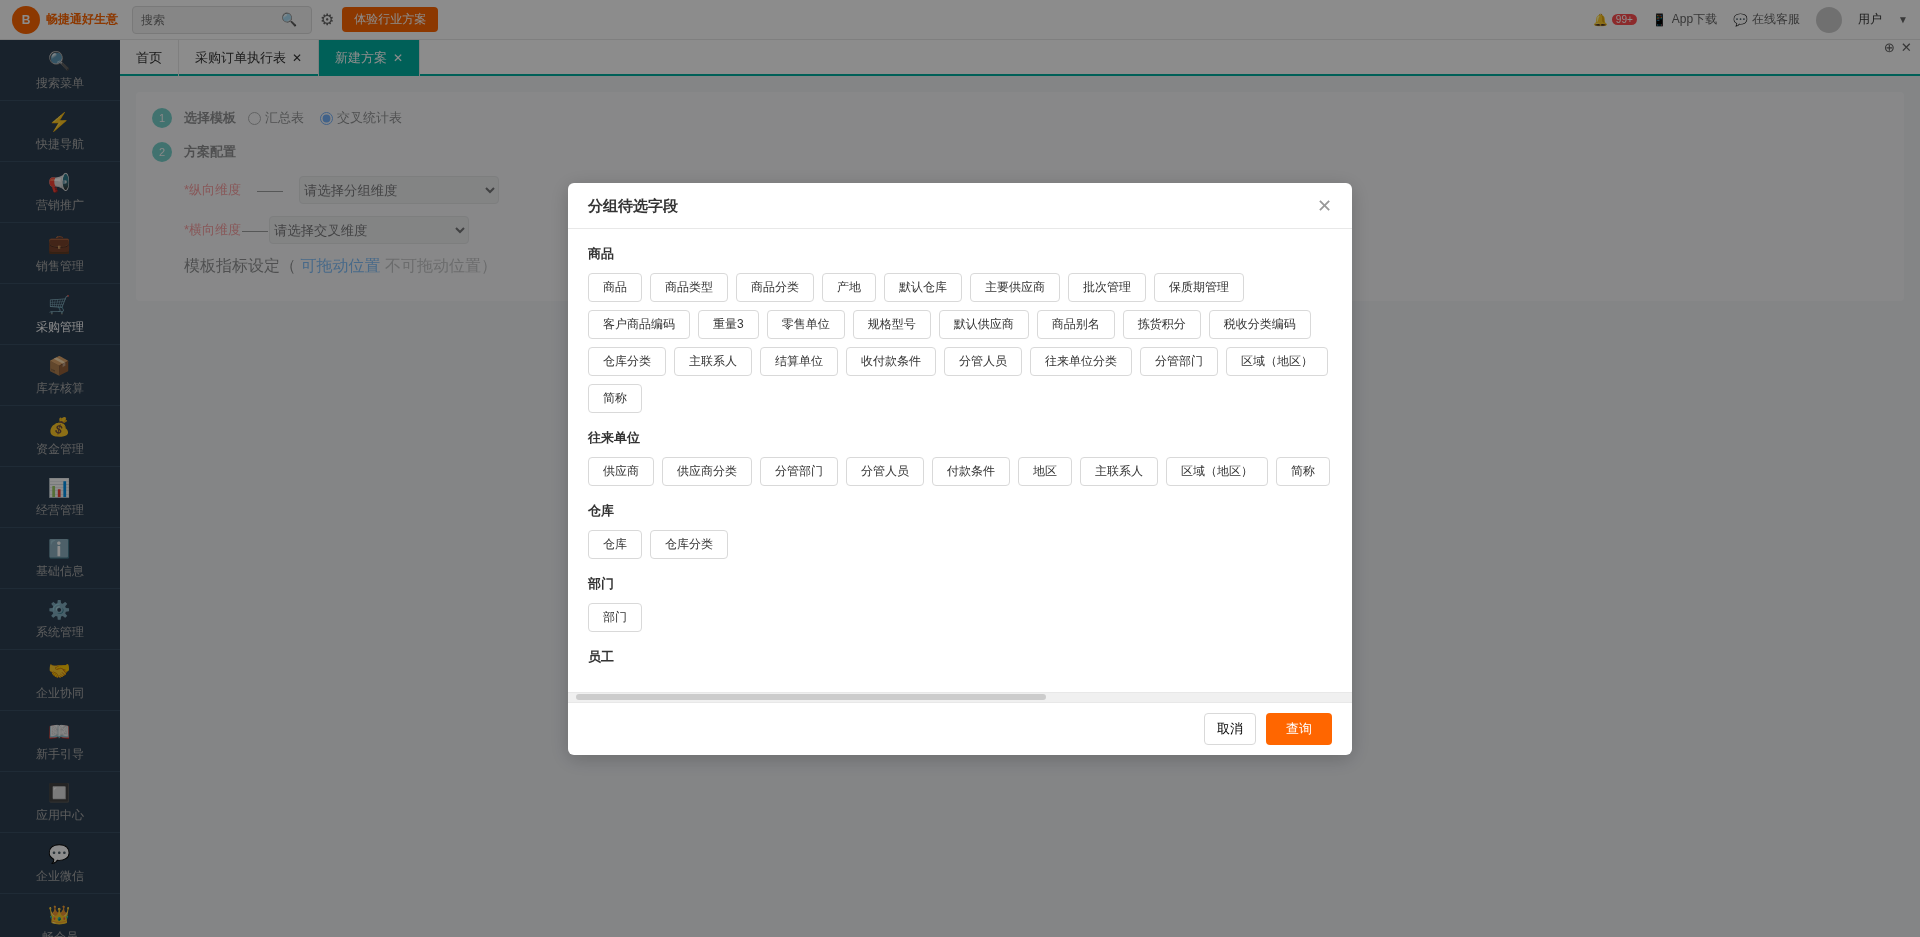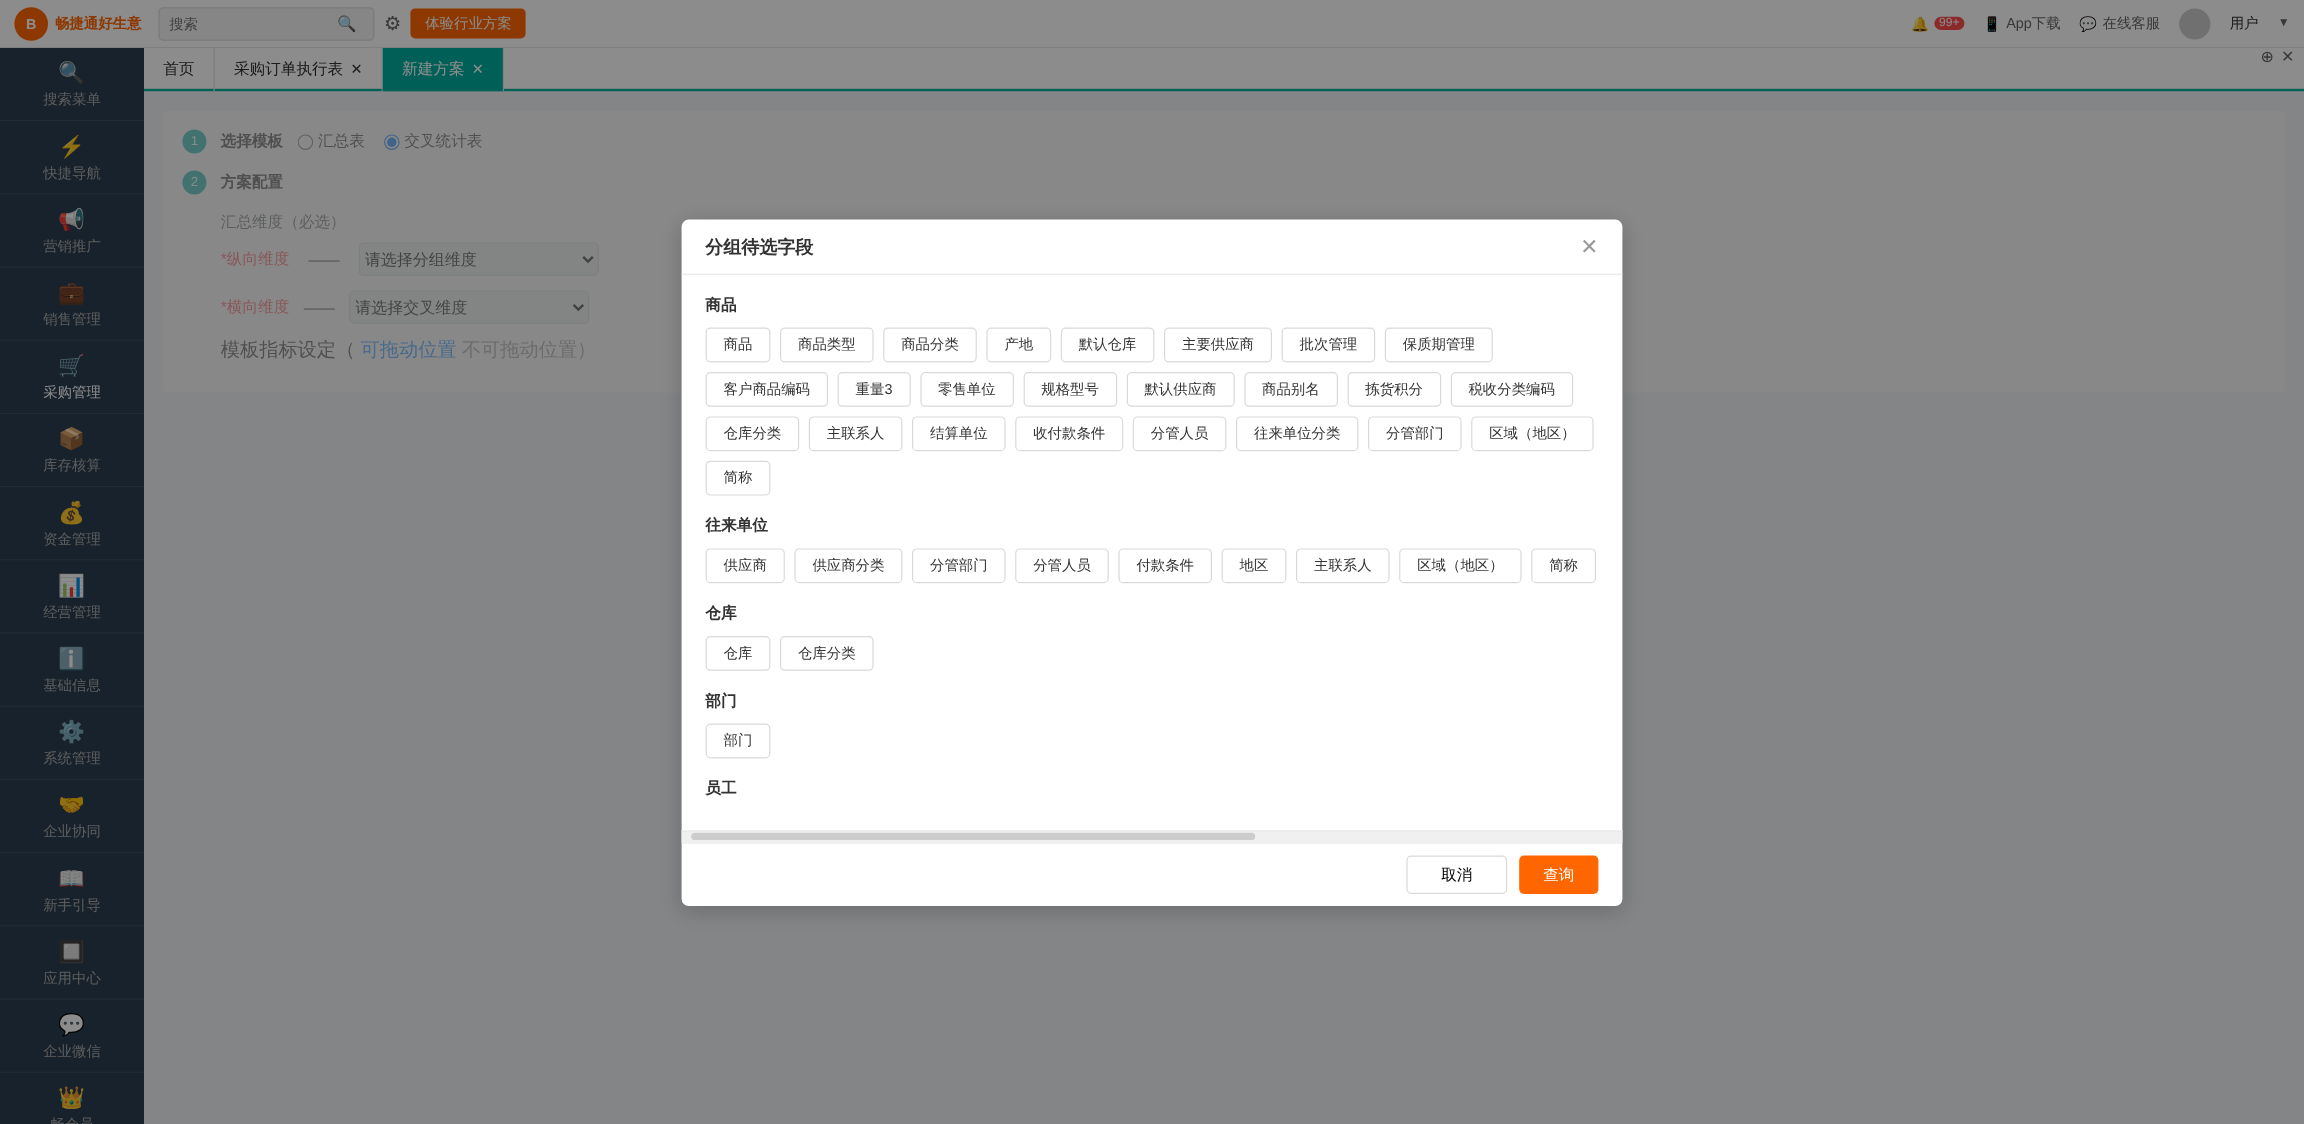--- a/index.html
+++ b/index.html
@@ -286,21 +286,21 @@
     
     .modal-footer {
       display: flex;
       justify-content: flex-end;
       padding: 10px 20px;
       border-top: 1px solid #e8e8e8;
       gap: 10px;
       flex-shrink: 0;
     }
     .btn-cancel {
-      padding: 6px 28px;
+      padding: 6px 12px;
       border: 1px solid #d9d9d9;
       background: white;
       border-radius: 4px;
       cursor: pointer;
       font-size: 13px;
     }
     .btn-confirm {
       padding: 6px 20px;
       border: none;
       background: #ff6600;
@@ -483,29 +483,28 @@
         <label class="radio-item">
           <input type="radio" name="template" checked="" style="">
           <span>交叉统计表</span>
         </label>
       </div>
     </div>
     <div class="step-row">
       <div class="step-num">2</div>
       <span class="step-label">方案配置</span>
     </div>
-    <div style="margin-left:32px; font-size:13px; color:#666; margin-bottom:8px;">汇总维度（必选）</div>
     <div style="margin-left:32px; display:flex; align-items:center; gap:16px; margin-bottom:12px;">
       <span style="color:#ff4d4f;">*纵向维度</span>
       <span> —— </span>
       <select style="width:200px; height:28px; border:1px solid #d9d9d9; border-radius:4px;">
         <option>请选择分组维度</option>
       </select>
     </div>
-    <div style="margin-left:32px; display:flex; align-items:center; gap:12px; margin-bottom:12px;">
+    <div style="margin-left:32px; display:flex; align-items:center; gap:1px; margin-bottom:12px;">
       <span style="color:#ff4d4f;">*横向维度</span>
       <span> —— </span>
       <select style="width:200px; height:28px; border:1px solid #d9d9d9; border-radius:4px;">
         <option>请选择交叉维度</option>
       </select>
     </div>
     <div style="margin-left:32px; font-size:16px; color:#333; margin-bottom:8px;">
       <span>模板指标设定（</span>
       <span style="color:#1890ff; cursor:pointer;">可拖动位置</span>
       <span> </span>

